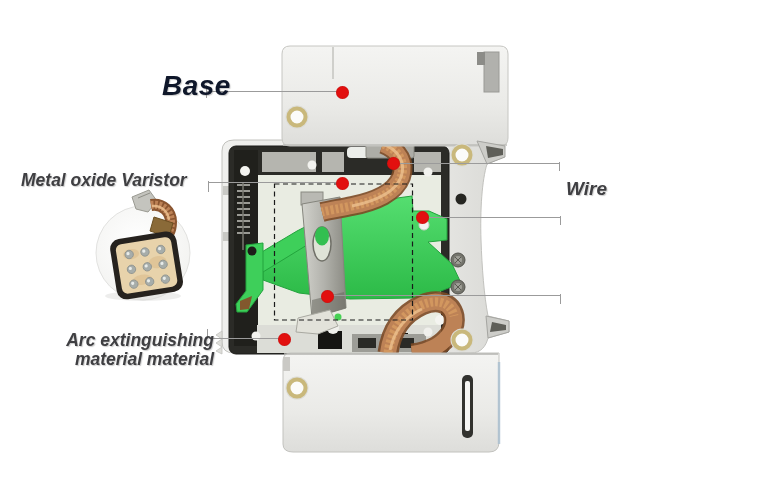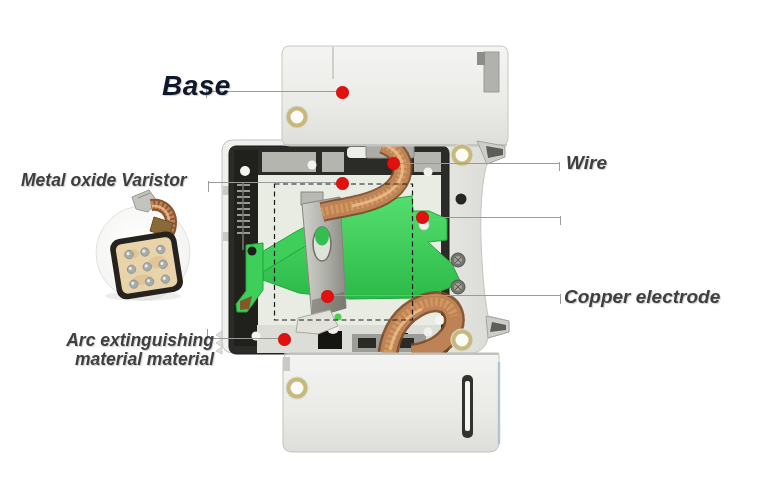--- a/index.html
+++ b/index.html
@@ -3,21 +3,21 @@
 <meta charset="utf-8">
 <style>
   html,body{margin:0;padding:0;background:#ffffff;}
   #canvas{position:relative;width:768px;height:504px;background:#ffffff;overflow:hidden;
           font-family:"Liberation Sans", sans-serif;}
   svg{position:absolute;left:0;top:0;}
   .lbl{position:absolute;font-weight:bold;font-style:italic;color:#3f3f42;
        text-shadow:1px 1px 1px rgba(110,110,110,0.35);white-space:pre-line;}
   .lbl.big{font-size:28px;letter-spacing:0.5px;}
   .lbl.med{font-size:17.5px;text-align:right;}
-  .lbl.right{font-size:19px;}
+  .lbl.right{font-size:19px;margin-top:26px;}
   .leader{position:absolute;height:0;border-top:1.2px solid #9b9b9b;}
   .tick{position:absolute;width:0;border-left:1.6px solid #9b9b9b;}
   .dot{position:absolute;width:13px;height:13px;border-radius:50%;background:#e2100f;
        box-shadow:0 0 1px rgba(120,0,0,.6) inset;}
 </style>
 </head>
 <body>
 
 <div id="canvas">
 
@@ -251,16 +251,15 @@
 <div class="dot" style="left: 336px; top: 86px; background: rgb(226, 16, 15);"></div>
 <div class="dot" style="left: 336px; top: 177px; background: rgb(226, 16, 15);"></div>
 <div class="dot" style="left: 387px; top: 157px; background: rgb(226, 16, 15);"></div>
 <div class="dot" style="left: 416px; top: 211px; background: rgb(226, 16, 15);"></div>
 <div class="dot" style="left: 321px; top: 290px; background: rgb(226, 16, 15);"></div>
 <div class="dot" style="left: 278px; top: 333px; background: rgb(226, 16, 15);"></div>
 
 <div class="lbl big" style="left: 116px; top: 70px; color: #0f172a; margin-left: 46px;">Base</div>
 <div class="lbl med" style="left: 21px; top: 170px; color: rgb(63, 63, 66);">Metal oxide Varistor</div>
 <div class="lbl right" style="left: 566px; top: 152px; color: rgb(63, 63, 66);">Wire</div>
-<div class="lbl right" style="left: 564px; top: 286px; color: rgb(63, 63, 66);">Copper electrode</div>
 <div class="lbl med" style="left: 2px; top: 331px; width: 212px; line-height: 1.1; color: rgb(63, 63, 66);">Arc extinguishing material material</div>
 
 </div>
 
 </body></html>

